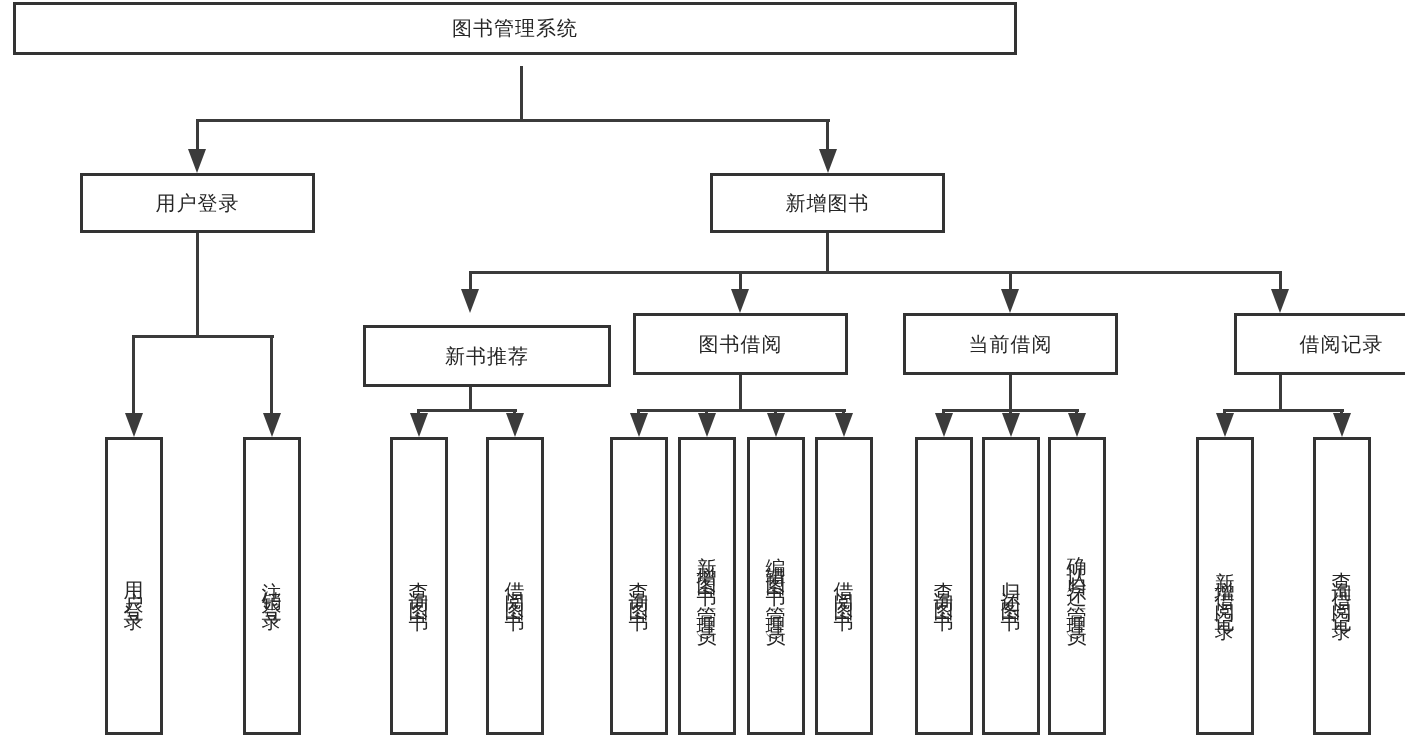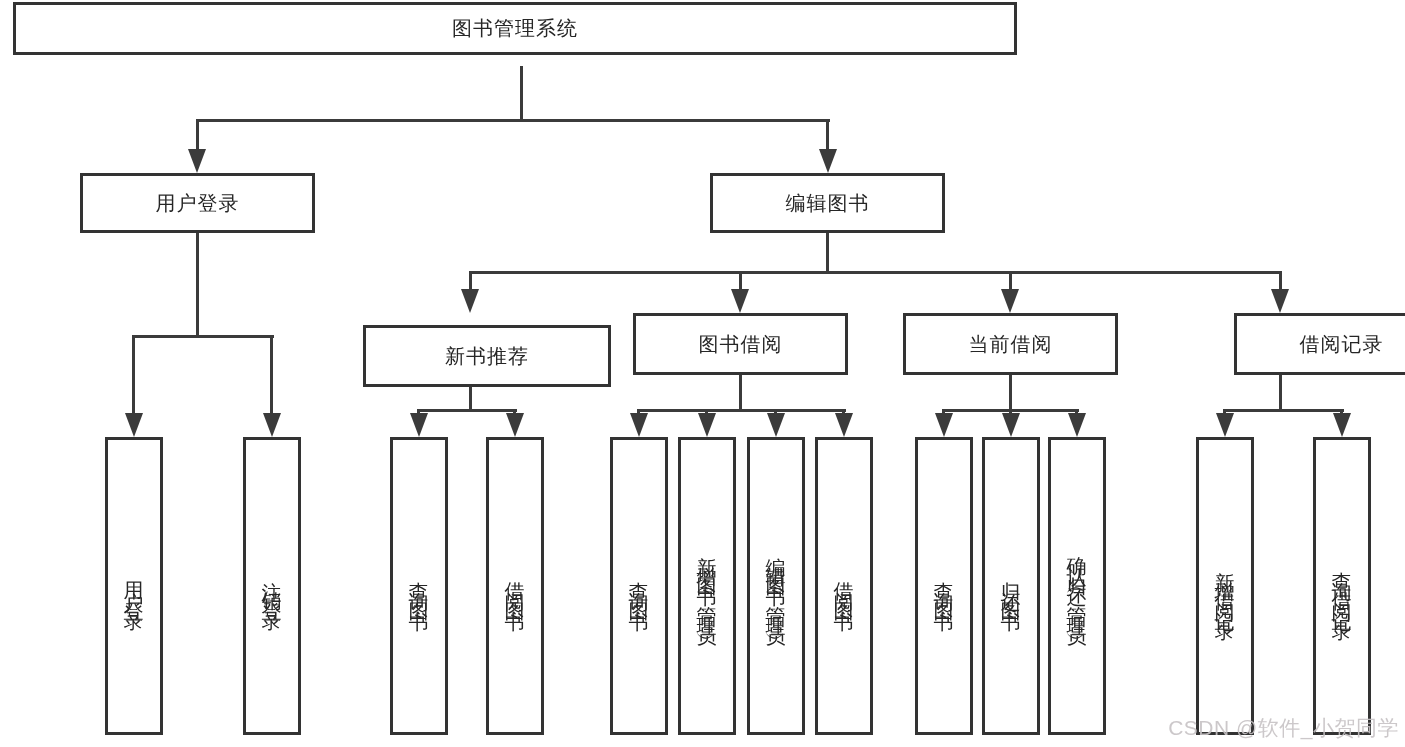--- a/index.html
+++ b/index.html
@@ -66,21 +66,21 @@
   <div class="box hbox" style="left:13px; top:2px; width:1004px; height:53px">图书管理系统</div>
 
   <div class="lv" style="left:520px; top:66px; height:56px"></div>
   <div class="lh" style="left:196px; top:119px; width:634px"></div>
   <div class="lv" style="left:196px; top:119px; height:36px"></div>
   <div class="arrow" style="left:188px; top:149px"></div>
   <div class="lv" style="left:826px; top:119px; height:36px"></div>
   <div class="arrow" style="left:819px; top:149px"></div>
 
   <div class="box hbox" style="left:80px; top:173px; width:235px; height:60px">用户登录</div>
-  <div class="box hbox" style="left:710px; top:173px; width:235px; height:60px">编辑图书</div>
+  <div class="box hbox" style="left:710px; top:173px; width:235px; height:60px">新增图书</div>
 
   <div class="lv" style="left:196px; top:233px; height:104px"></div>
   <div class="lh" style="left:132px; top:335px; width:142px"></div>
   <div class="lv" style="left:132px; top:335px; height:82px"></div>
   <div class="lv" style="left:270px; top:335px; height:82px"></div>
   <div class="arrow" style="left:125px; top:413px"></div>
   <div class="arrow" style="left:263px; top:413px"></div>
 
   <div class="lv" style="left:826px; top:233px; height:41px"></div>
   <div class="lh" style="left:469px; top:271px; width:813px"></div>
@@ -144,15 +144,14 @@
   <div class="box vbox" style="left:747px; top:437px; width:58px; height:298px">编辑图书（管理员）</div>
   <div class="box vbox" style="left:815px; top:437px; width:58px; height:298px">借阅图书</div>
 
   <div class="box vbox" style="left:915px; top:437px; width:58px; height:298px">查询图书</div>
   <div class="box vbox" style="left:982px; top:437px; width:58px; height:298px">归还图书</div>
   <div class="box vbox" style="left:1048px; top:437px; width:58px; height:298px">确认归还（管理员）</div>
 
   <div class="box vbox" style="left:1196px; top:437px; width:58px; height:298px">新增借阅记录</div>
   <div class="box vbox" style="left:1313px; top:437px; width:58px; height:298px">查询借阅记录</div>
 
-  <div class="watermark">CSDN @软件_小贺同学</div>
 
 </div>
 
 </body></html>

